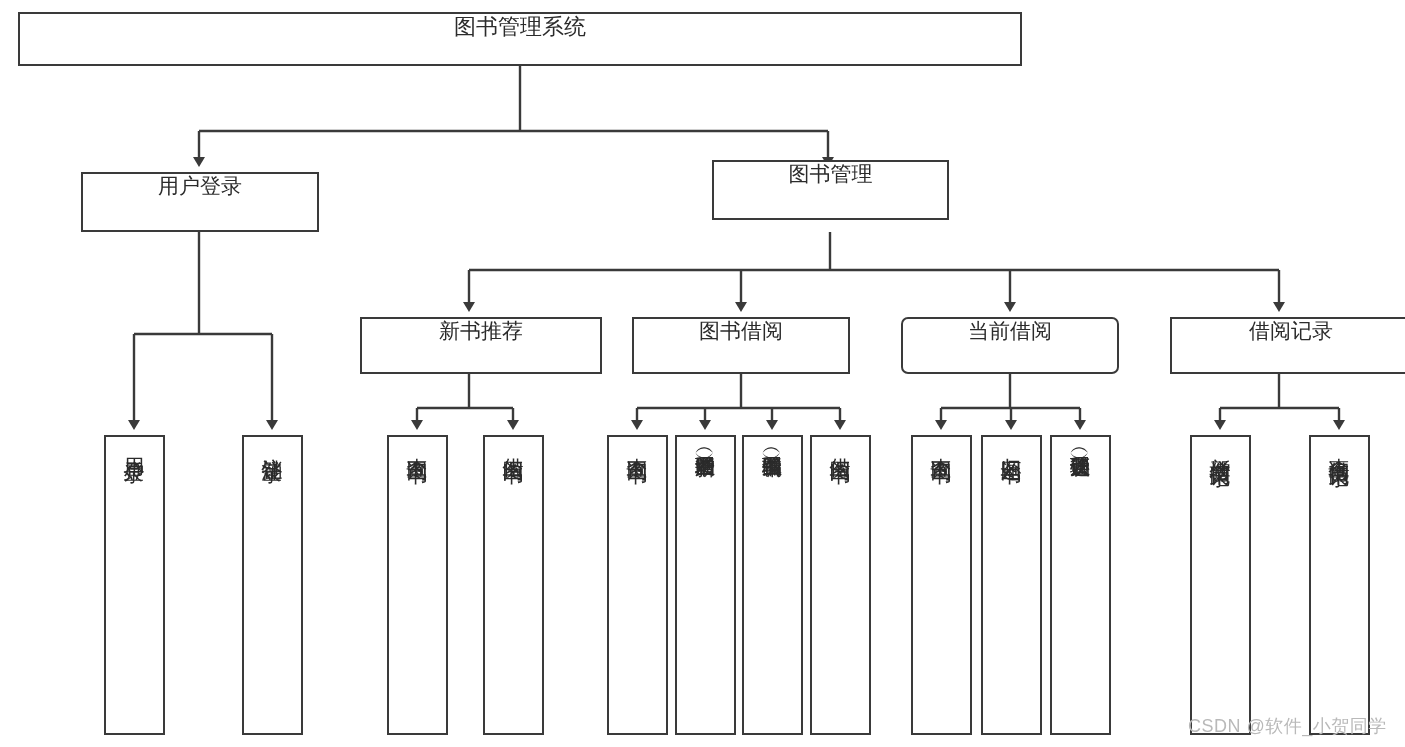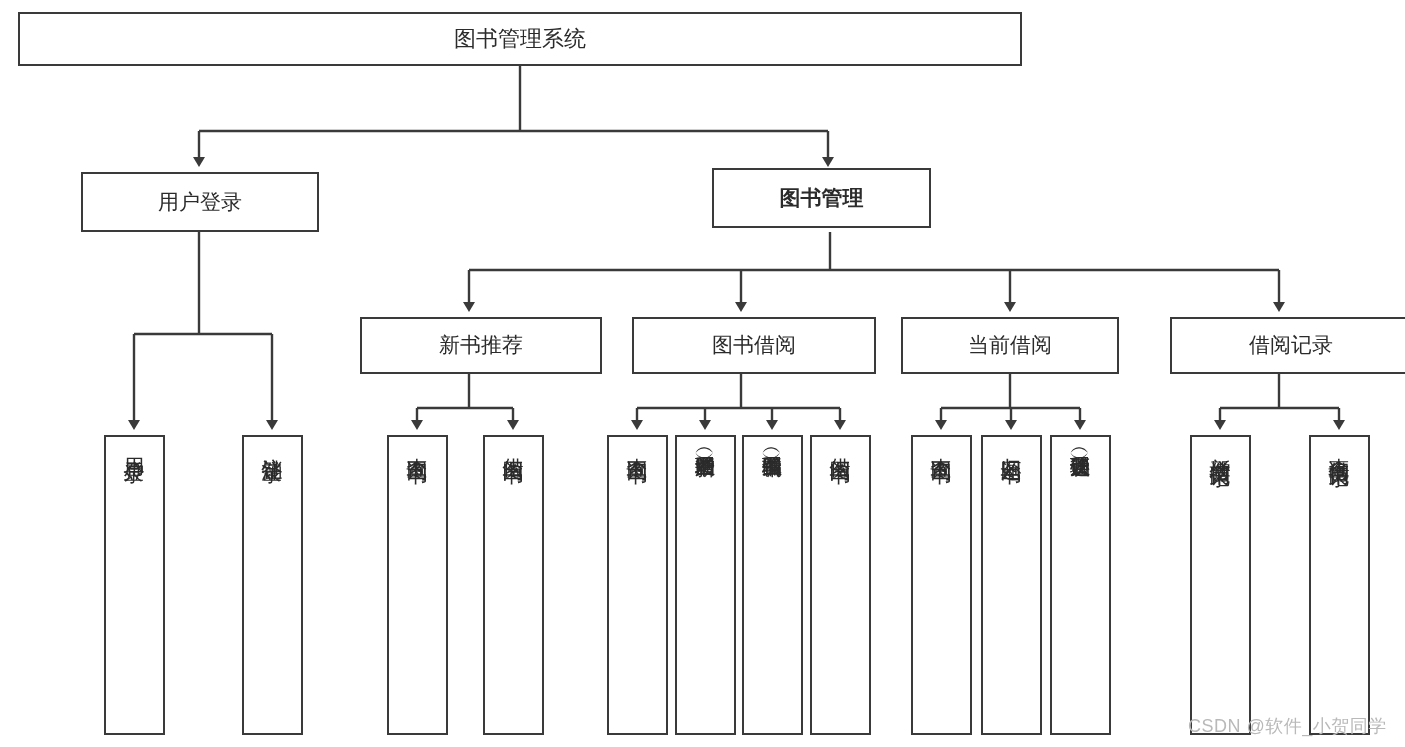--- a/index.html
+++ b/index.html
@@ -25,21 +25,20 @@
     width: 1405px;
     height: 747px;
     pointer-events: none;
   }
   .node {
     position: absolute;
     box-sizing: border-box;
     background: #ffffff;
     border: 2px solid #3a3a3a;
     display: flex;
-    align-items: center;
     justify-content: center;
     color: #1a1a1a;
   }
   .node-label {
     display: block;
     text-align: center;
     line-height: 1.18;
     color: #2b2b2b;
   }
   
@@ -134,31 +133,31 @@
     </g>
   </svg>
 
   <div class="node horiz root" style="left: 18px; top: 12px; width: 1004px; height: 54px;">
     <span class="node-label">图书管理系统</span>
   </div>
 
   <div class="node horiz" style="left: 81px; top: 172px; width: 238px; height: 60px;">
     <span class="node-label">用户登录</span>
   </div>
-  <div class="node horiz" style="left: 712px; top: 168px; width: 219px; height: 60px; font-weight: bold;">
+  <div class="node horiz" style="left: 712px; top: 160px; width: 237px; height: 60px;">
     <span class="node-label">图书管理</span>
   </div>
 
   <div class="node horiz" style="left: 360px; top: 317px; width: 242px; height: 57px;">
     <span class="node-label">新书推荐</span>
   </div>
-  <div class="node horiz" style="left: 632px; top: 317px; width: 244px; height: 57px;">
+  <div class="node horiz" style="left: 632px; top: 317px; width: 218px; height: 57px;">
     <span class="node-label">图书借阅</span>
   </div>
-  <div class="node horiz" style="left: 901px; top: 317px; width: 218px; height: 57px;">
+  <div class="node horiz" style="left: 901px; top: 317px; width: 218px; height: 57px; border-radius: 7px;">
     <span class="node-label">当前借阅</span>
   </div>
   <div class="node horiz" style="left: 1170px; top: 317px; width: 242px; height: 57px;">
     <span class="node-label">借阅记录</span>
   </div>
 
   <div class="node vert" style="left: 104px; top: 435px; width: 61px; height: 300px;">
     <span class="node-label">用户登录</span>
   </div>
   <div class="node vert" style="left: 242px; top: 435px; width: 61px; height: 300px;">

